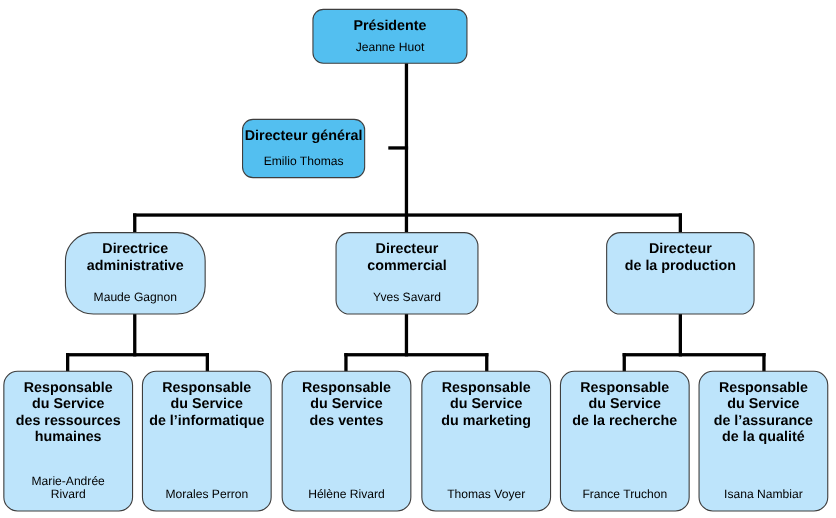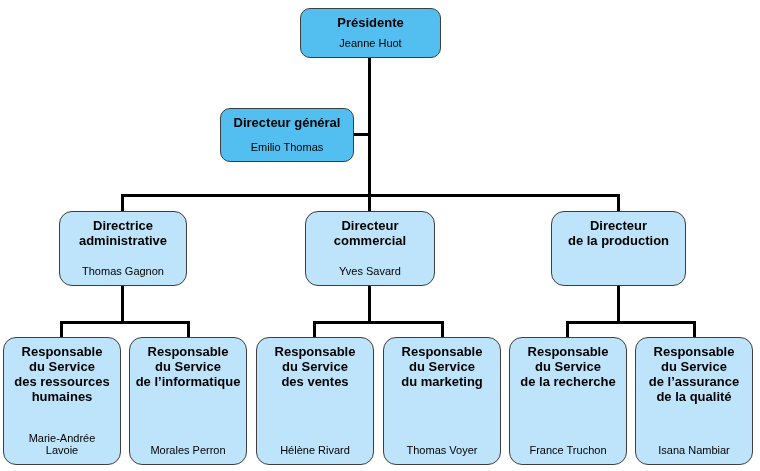--- a/index.html
+++ b/index.html
@@ -57,52 +57,52 @@
   <div class="conn" style="left:368px; top:285px; width:3px;   height:39px;"></div>
   <div class="conn" style="left:313px; top:321px; width:131px; height:3px;"></div>
   <div class="conn" style="left:313px; top:321px; width:3px;   height:17px;"></div>
   <div class="conn" style="left:441px; top:321px; width:3px;   height:17px;"></div>
 
   <div class="conn" style="left:617px; top:285px; width:3px;   height:39px;"></div>
   <div class="conn" style="left:566px; top:321px; width:130px; height:3px;"></div>
   <div class="conn" style="left:566px; top:321px; width:3px;   height:17px;"></div>
   <div class="conn" style="left:693px; top:321px; width:3px;   height:17px;"></div>
 
-  <div class="node lvl-exec" style="left:300px; top:8px; width:141px; height:50px;">
+  <div class="node lvl-exec" style="left:284px; top:8px; width:141px; height:50px;">
     <div class="title">Présidente</div>
     <div class="pname">Jeanne Huot</div>
   </div>
 
-  <div class="node lvl-exec" style="left:220px; top:108px; width:134px; height:54px;">
+  <div class="node lvl-exec" style="left:220px; top:108px; width:112px; height:54px;">
     <div class="title">Directeur général</div>
     <div class="pname">Emilio Thomas</div>
   </div>
 
-  <div class="node lvl-mgr" style="left:59px; top:211px; width:128px; height:75px;">
+  <div class="node lvl-mgr" style="left:59px; top:211px; width:128px; height:75px;border-radius:26px;">
     <div class="title">Directrice
 administrative</div>
-    <div class="pname">Thomas Gagnon</div>
+    <div class="pname">Maude Gagnon</div>
   </div>
   <div class="node lvl-mgr" style="left:305px; top:211px; width:130px; height:75px;">
     <div class="title">Directeur
 commercial</div>
     <div class="pname">Yves Savard</div>
   </div>
   <div class="node lvl-mgr" style="left:551px; top:211px; width:135px; height:75px;">
     <div class="title">Directeur
 de la production</div>
   </div>
 
   <div class="node lvl-mgr" style="left:3px; top:337px; width:118px; height:128px;">
     <div class="title">Responsable
 du Service
 des ressources
 humaines</div>
     <div class="pname">Marie-Andrée
-Lavoie</div>
+Rivard</div>
   </div>
   <div class="node lvl-mgr" style="left:129px; top:337px; width:118px; height:128px;">
     <div class="title">Responsable
 du Service
 de l’informatique</div>
     <div class="pname">Morales Perron</div>
   </div>
   <div class="node lvl-mgr" style="left:256px; top:337px; width:118px; height:128px;">
     <div class="title">Responsable
 du Service

